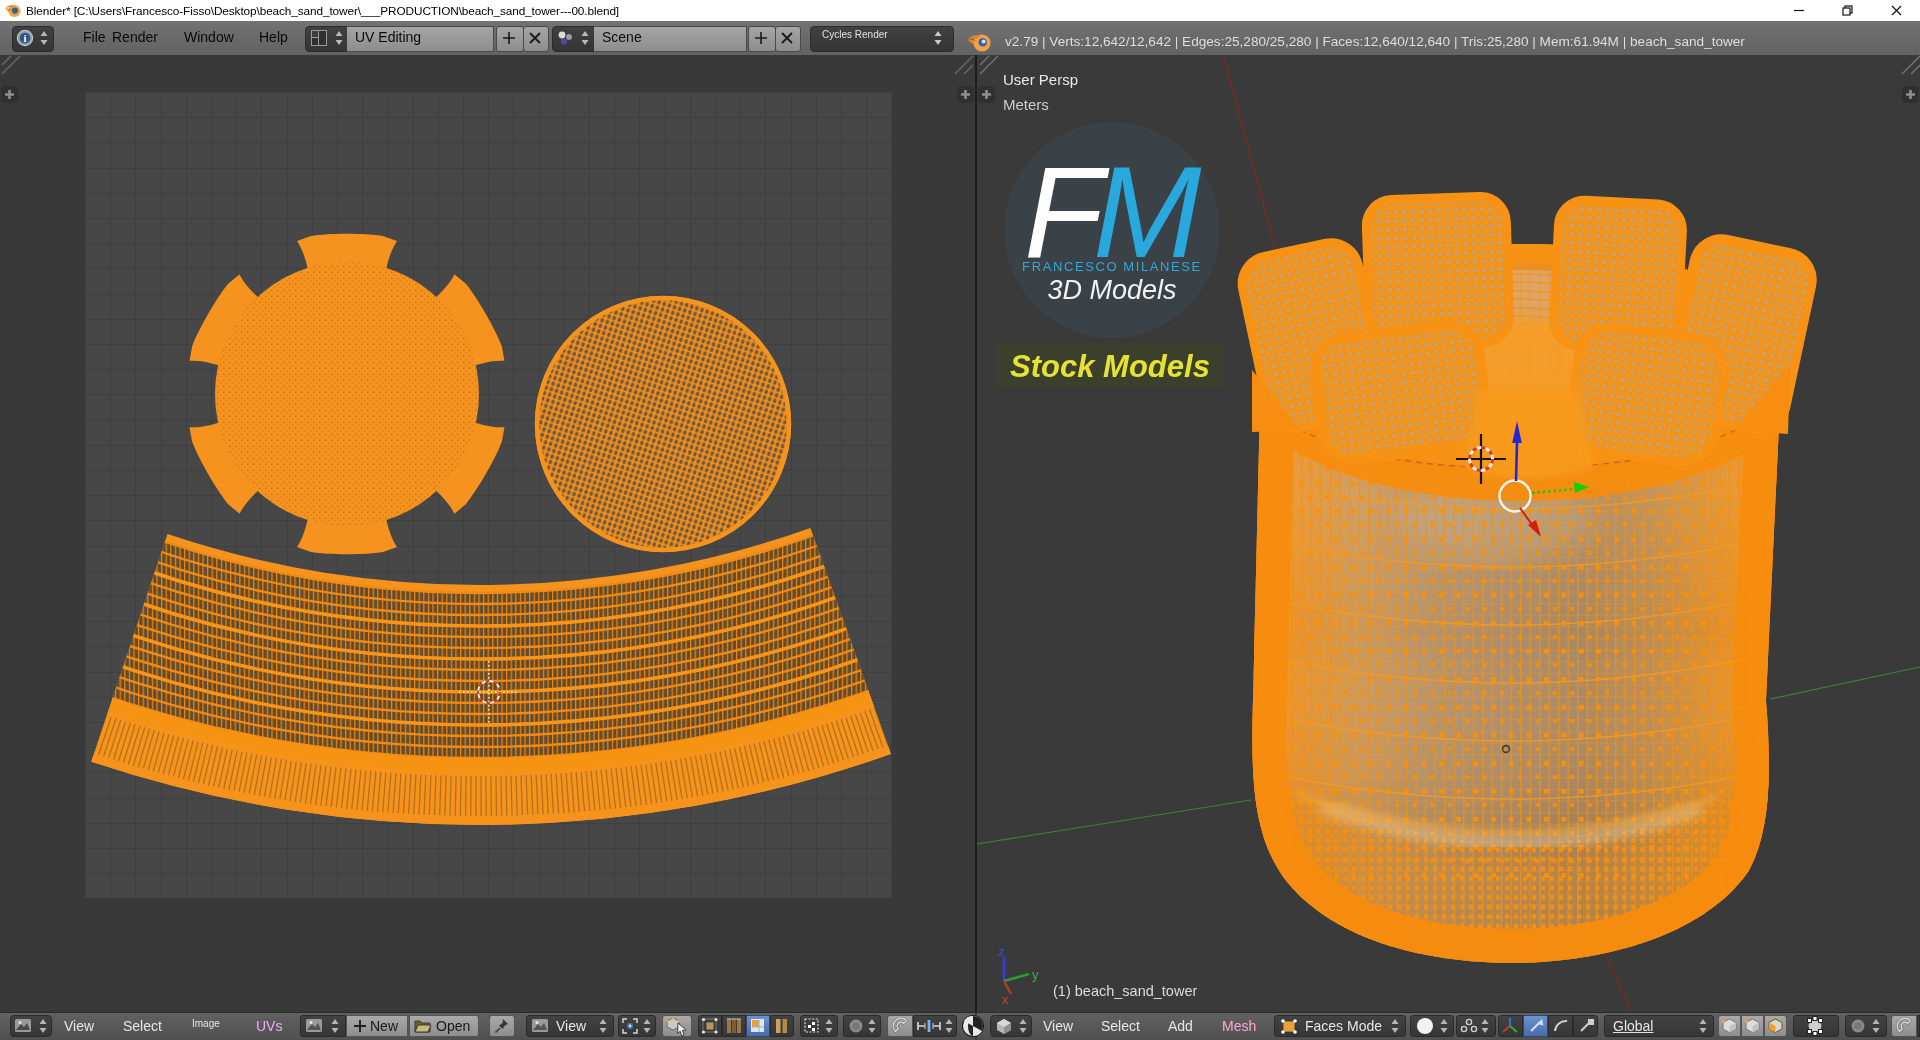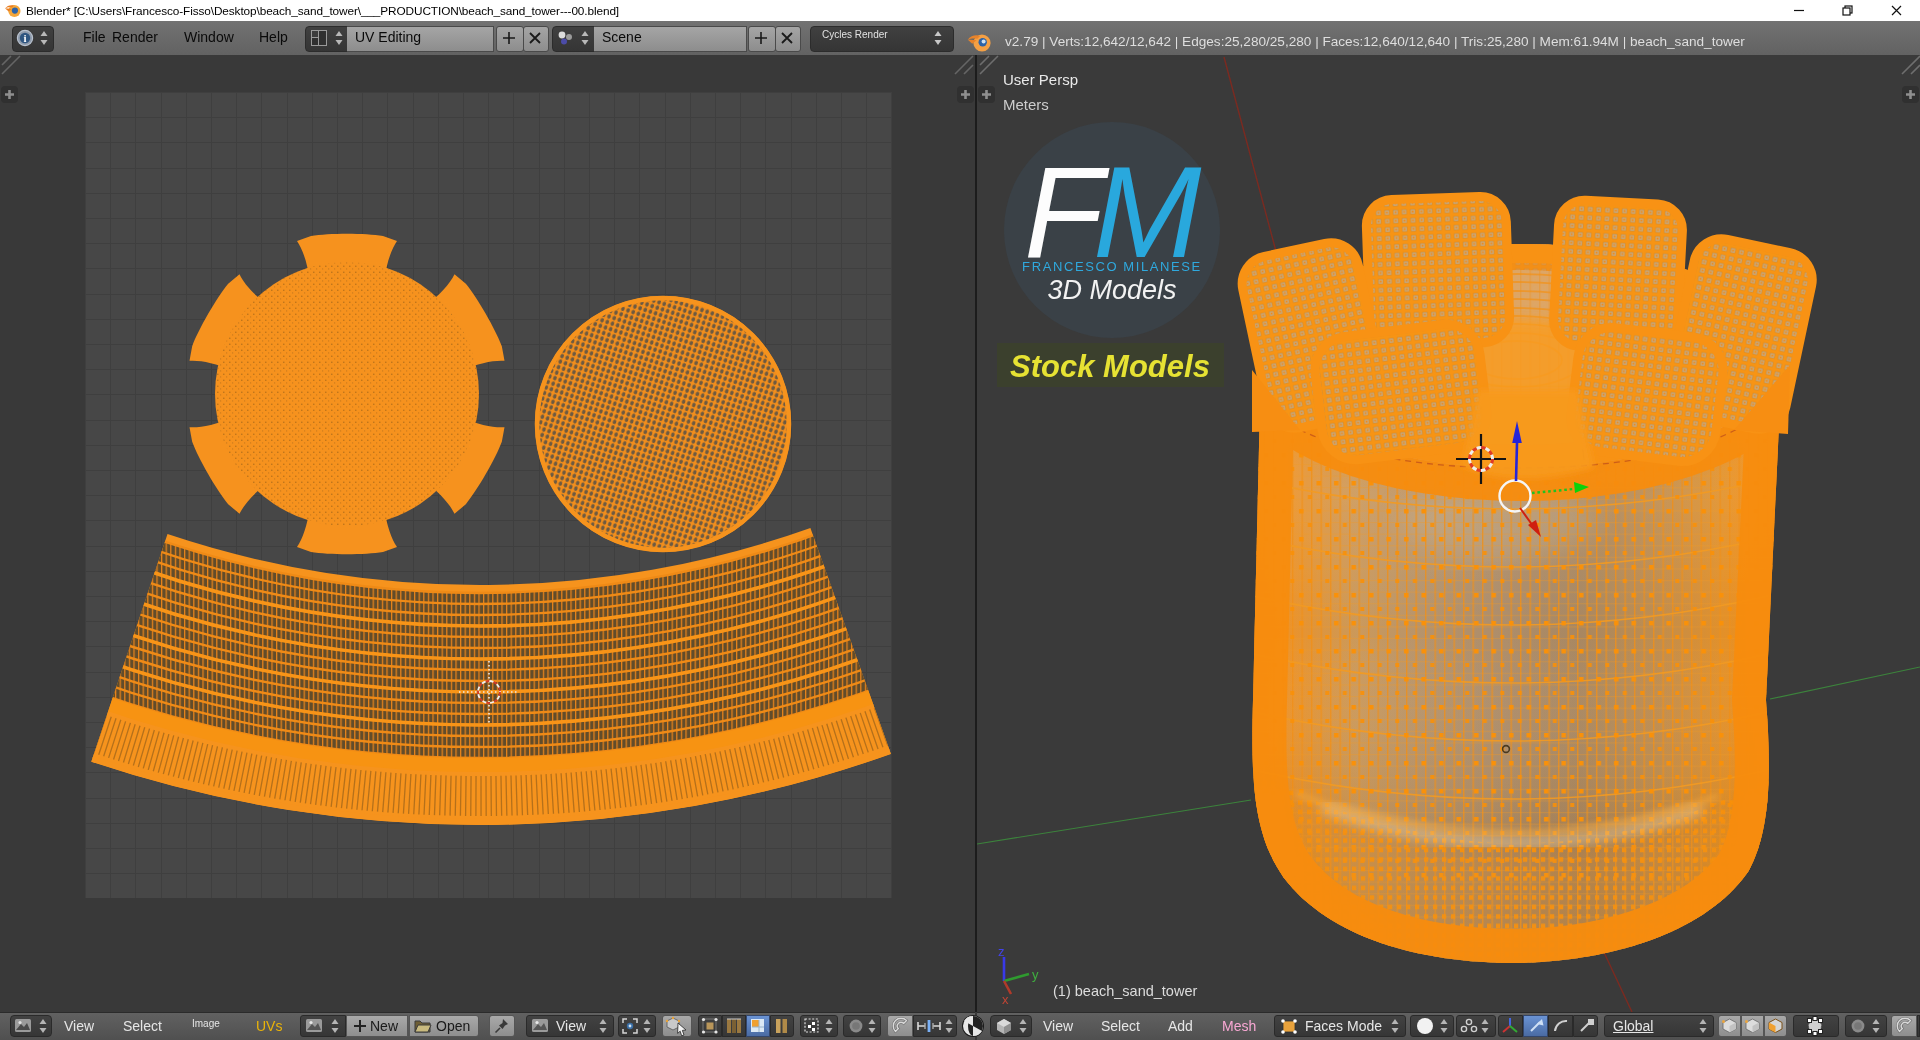--- a/index.html
+++ b/index.html
@@ -419,21 +419,21 @@
 <path d="M2,12 L7,6 L10,9 L13,5 L16,12 Z" fill="#4a4a4a"></path>
       <circle cx="6" cy="4.5" r="1.6" fill="#e0e0e0"></circle>
     </svg>
 <svg class="abs" style="left:36px;top:1017px" width="14" height="18" viewBox="0 0 14 18">
       <path d="M7,2 L10.5,7 L3.5,7 Z" fill="#b5b5b5"></path>
       <path d="M7,16 L10.5,11 L3.5,11 Z" fill="#b5b5b5"></path>
     </svg>
 <div class="abs" style="left:64px;top:1018px;font-size:14px;color:#e6e6e6;">View</div>
 <div class="abs" style="left:123px;top:1018px;font-size:14px;color:#e6e6e6;">Select</div>
 <div class="abs" style="left:192px;top:1018px;font-size:10px;color:#e6e6e6;">Image</div>
-<div class="abs" style="left:256px;top:1018px;font-size:14px;color:#eab308;">UVs</div>
+<div class="abs" style="left:256px;top:1018px;font-size:14px;color:#f0abfc;">UVs</div>
 <div class="abs" style="left:300px;top:1015px;width:46px;height:22px;background:linear-gradient(#424242,#363636);border:1px solid #2a2a2a;border-radius:3px 0 0 3px;box-sizing:border-box;"></div>
 <svg class="abs" style="left:305px;top:1018px" width="20" height="16" viewBox="0 0 20 16">
 <rect x="1" y="1" width="16" height="13" rx="1.5" fill="#9a9a9a"></rect>
 <path d="M2,12 L7,6 L10,9 L13,5 L16,12 Z" fill="#555"></path>
       <circle cx="6" cy="4.5" r="1.6" fill="#e8e8e8"></circle>
     </svg>
 <svg class="abs" style="left:328px;top:1017px" width="14" height="18" viewBox="0 0 14 18">
       <path d="M7,2 L10.5,7 L3.5,7 Z" fill="#b5b5b5"></path>
       <path d="M7,16 L10.5,11 L3.5,11 Z" fill="#b5b5b5"></path>
     </svg>

